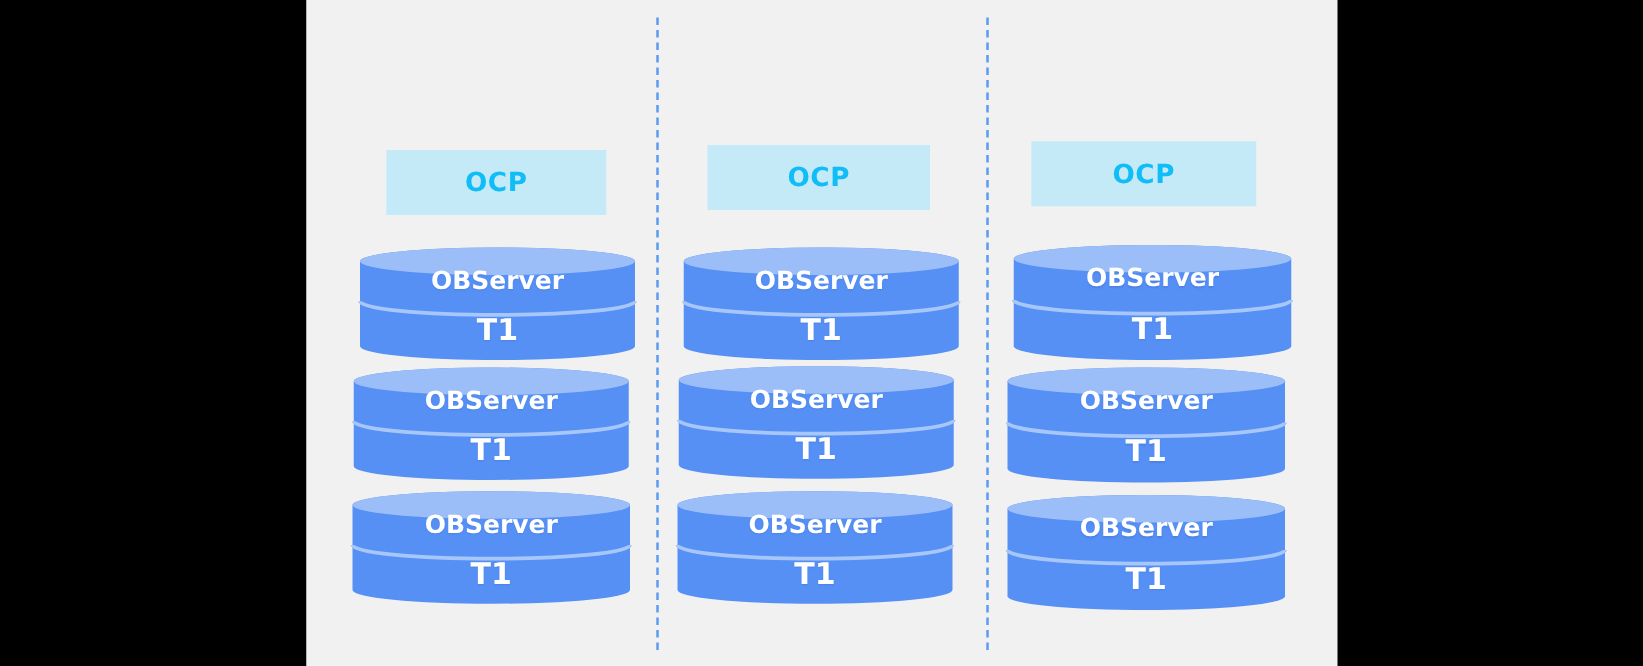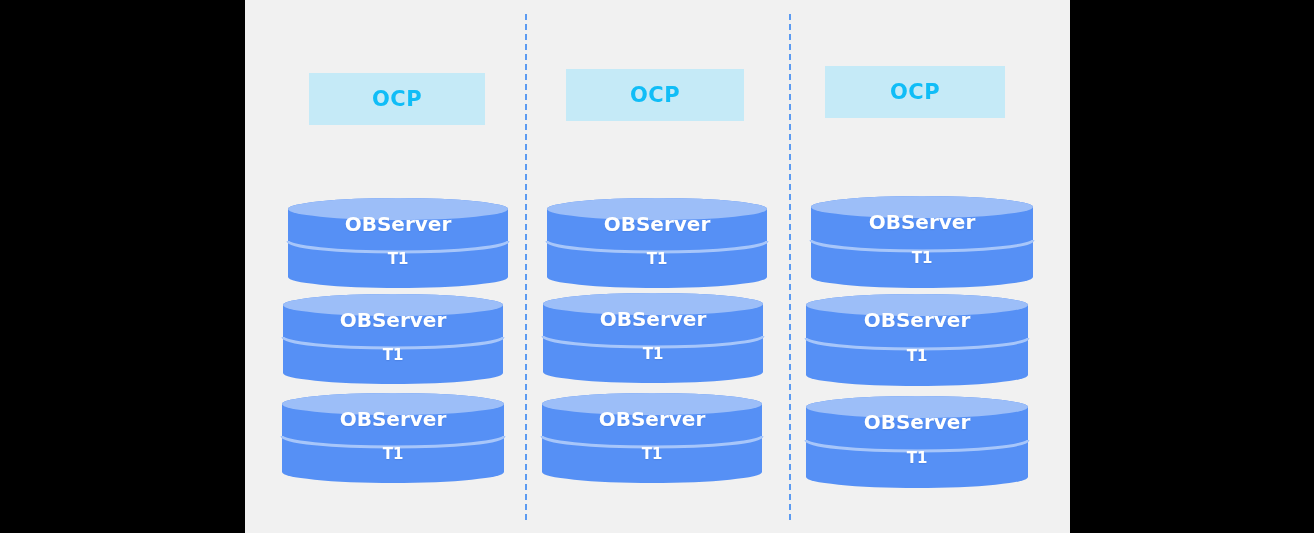--- a/index.html
+++ b/index.html
@@ -24,20 +24,21 @@
     width: 0;
     border-left: 2px dashed #5b9bf2;
   }
   .ocp-box {
     position: absolute;
     background: #c5eaf7;
     display: flex;
     align-items: center;
     justify-content: center;
     box-sizing: border-box;
+    margin-top: 47px;
   }
   .ocp-label {
     color: #10bdf7;
     font-weight: bold;
     font-size: 21px;
     letter-spacing: 0.5px;
     font-family: "DejaVu Sans", sans-serif;
   }
   .cyl {
     position: absolute;
@@ -52,21 +53,21 @@
     left: 0;
     width: 100%;
     text-align: center;
     color: #ffffff;
     font-weight: bold;
     font-family: "DejaVu Sans", sans-serif;
     pointer-events: none;
     text-shadow: 0 1px 1px rgba(60,110,200,0.35);
   }
   .cyl-text.name { font-size: 20px; }
-  .cyl-text.tag  { font-size: 15px; }
+  .cyl-text.tag  { font-size: 24px; }
 </style>
 </head>
 <body>
 
 <div id="canvas" style="background: rgb(0, 0, 0);">
 
   <div class="panel" style="left: 245px; top: 0px; width: 825px; height: 533px; background: rgb(241, 241, 241);"></div>
 
   <div class="divider" style="left: 525px; top: 14px; height: 506px; border-left-color: rgb(91, 155, 242);"></div>
   <div class="divider" style="left: 789px; top: 14px; height: 506px; border-left-color: rgb(91, 155, 242);"></div>

